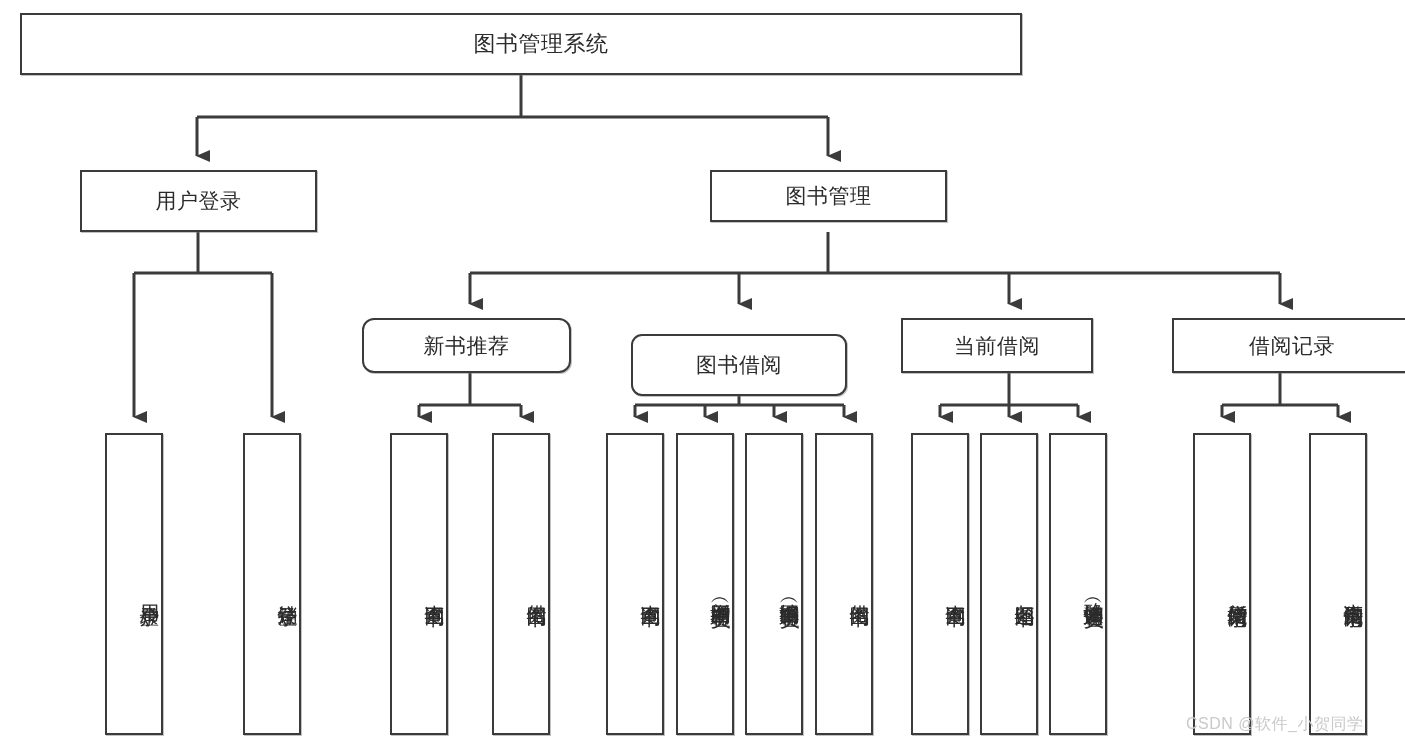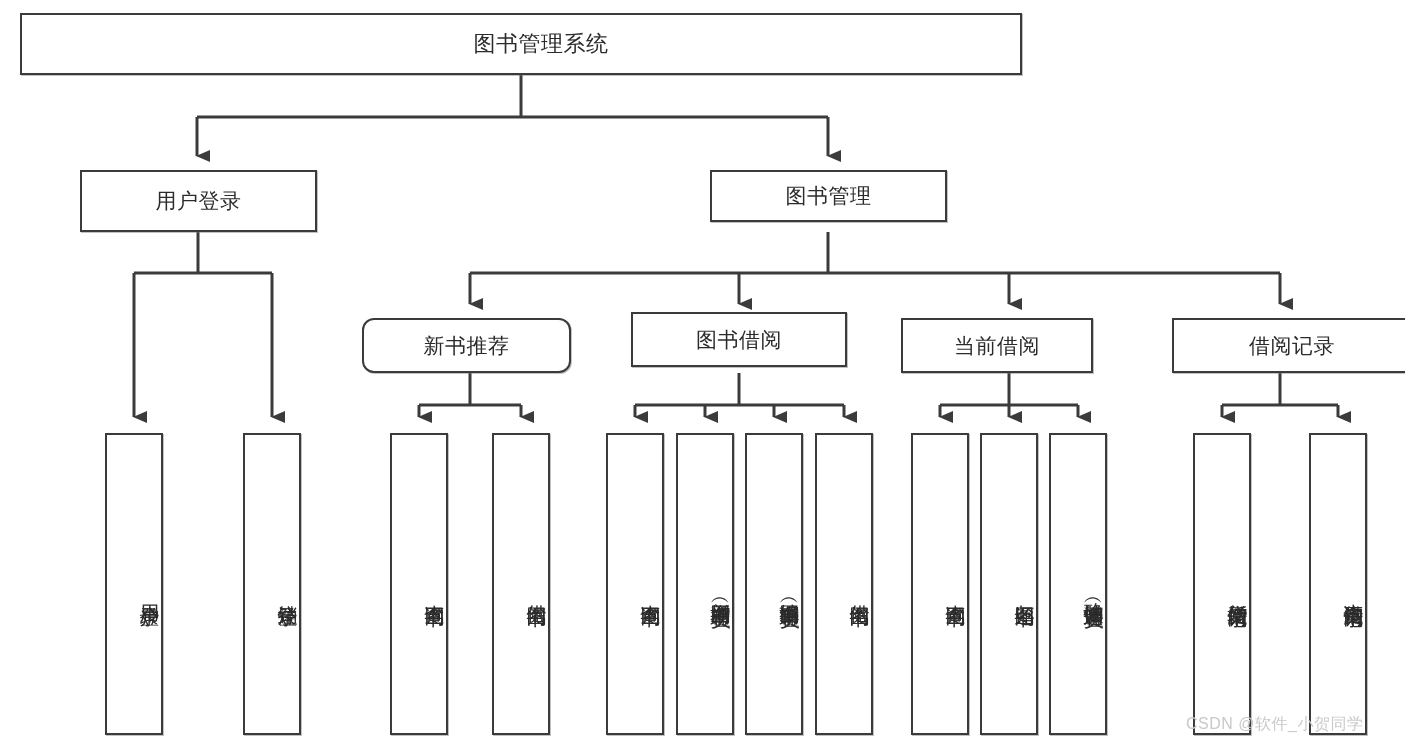--- a/index.html
+++ b/index.html
@@ -136,21 +136,21 @@
   <div class="node horiz" style="left:80px; top:170px; width:237px; height:62px;">
     <span>用户登录</span>
   </div>
   <div class="node horiz" style="left:710px; top:170px; width:237px; height:52px;">
     <span>图书管理</span>
   </div>
 
   <div class="node horiz" style="left:362px; top:318px; width:209px; height:55px;border-radius:12px;">
     <span>新书推荐</span>
   </div>
-  <div class="node horiz" style="left:631px; top:312px; width:216px; height:55px;">
+  <div class="node horiz" style="left:631px; top:334px; width:216px; height:62px;border-radius:11px;">
     <span>图书借阅</span>
   </div>
   <div class="node horiz" style="left:901px; top:318px; width:192px; height:55px;">
     <span>当前借阅</span>
   </div>
   <div class="node horiz" style="left:1172px; top:318px; width:240px; height:55px;">
     <span>借阅记录</span>
   </div>
 
   <div class="node vert" style="left:105px; top:433px; width:58px; height:302px;">

